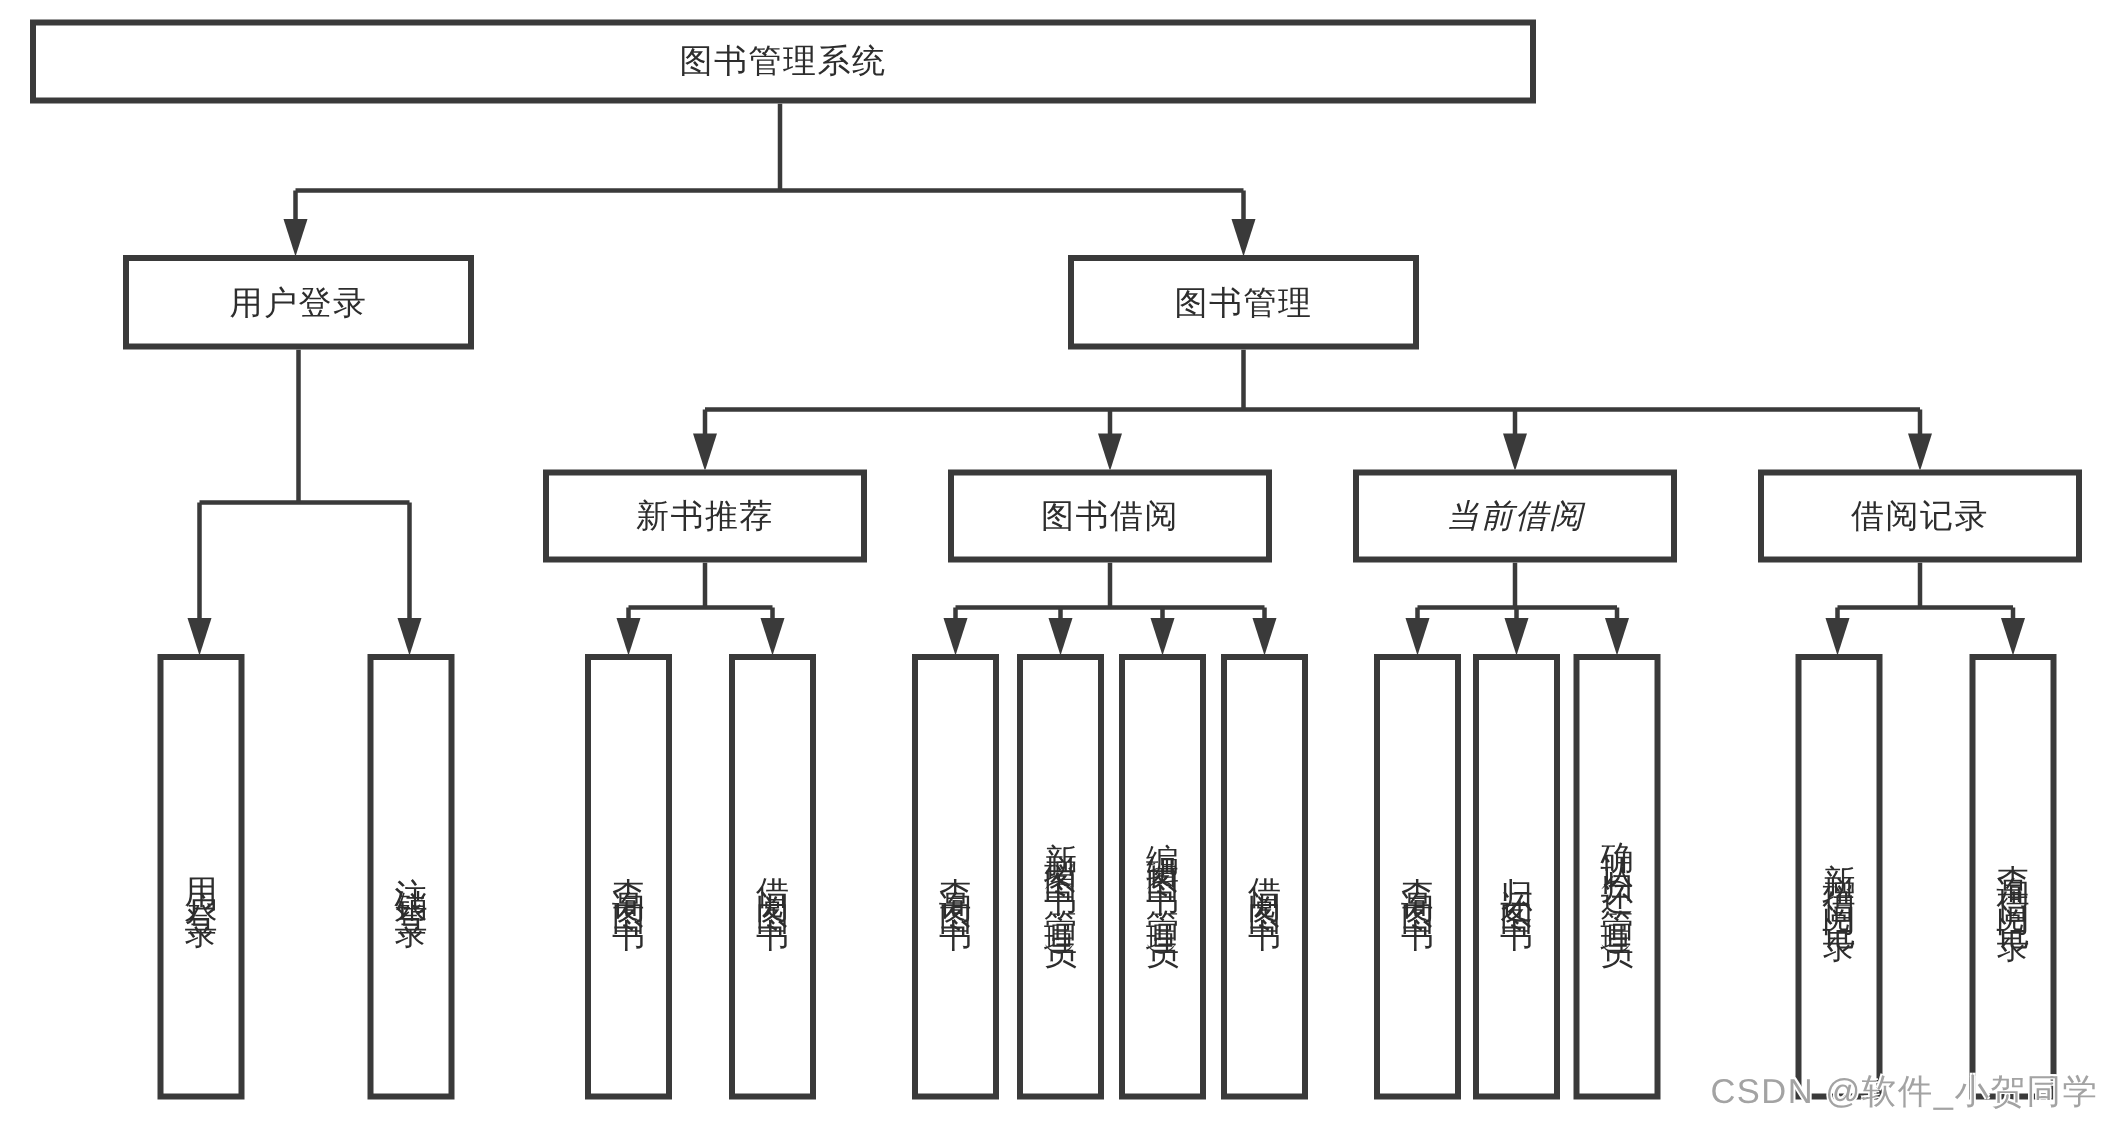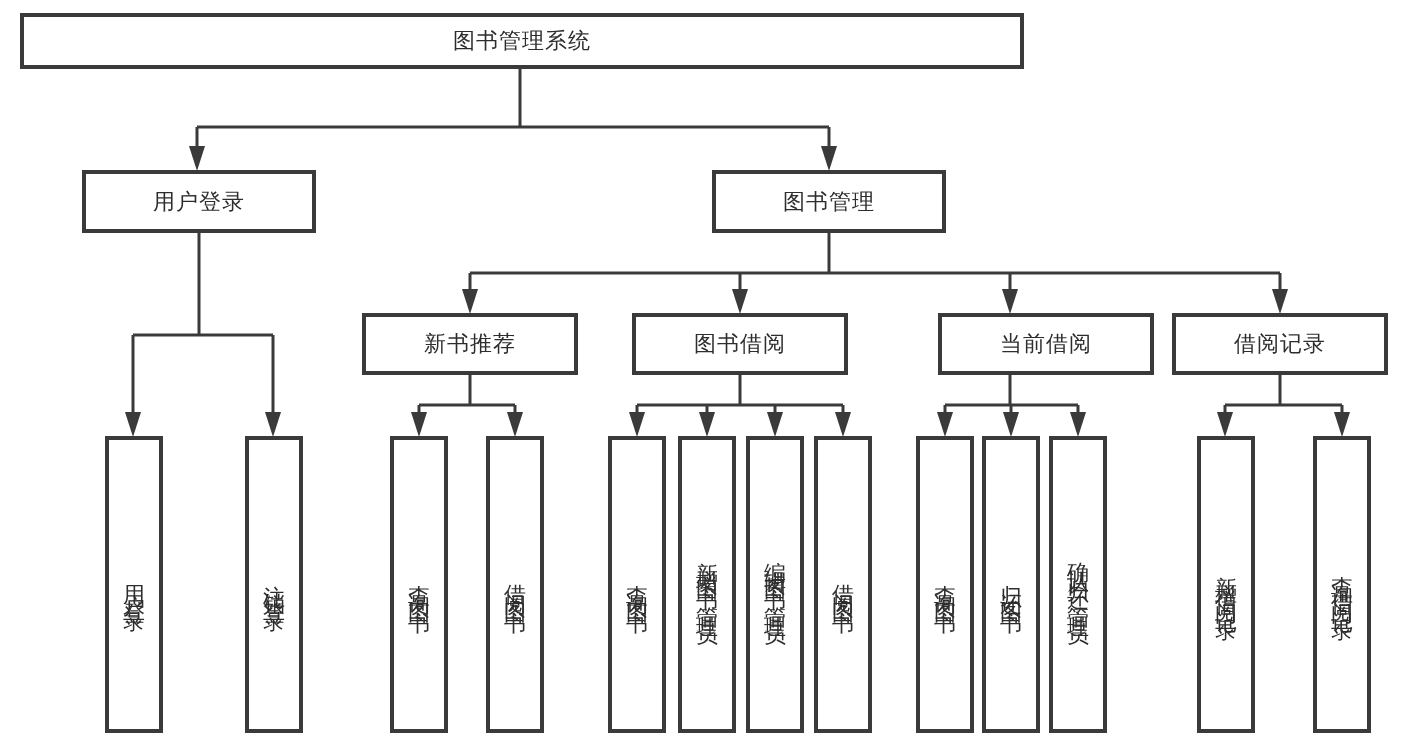--- a/index.html
+++ b/index.html
@@ -37,21 +37,21 @@
   }
   
   .n-root { left: 20px; top: 13px; width: 1004px; height: 56px; }
   
   .n-l1a { left: 82px;  top: 170px; width: 234px; height: 63px; }
   .n-l1b { left: 712px; top: 170px; width: 234px; height: 63px; }
   
   .n-l2  { top: 313px; width: 216px; height: 62px; }
   .n-l2a { left: 362px; align-items: center; }
   .n-l2b { left: 632px; text-align: center; }
-  .n-l2c { left: 938px; }
+  .n-l2c { left: 902px; font-style: italic; }
   .n-l2d { left: 1172px; }
   
   .leaf { top: 436px; width: 58px; height: 297px; }
   .leaf .vtxt {
     writing-mode: vertical-lr;
     text-orientation: mixed;
     letter-spacing: 9px;
     font-size: 22px;
     line-height: 1;
   }
@@ -182,14 +182,15 @@
     <span class="vtxt">确认归还（管理员）</span>
   </div>
 
   <div class="box leaf lfE1">
     <span class="vtxt">新增借阅记录</span>
   </div>
   <div class="box leaf lfE2">
     <span class="vtxt">查询借阅记录</span>
   </div>
 
+  <div class="watermark">CSDN @软件_小贺同学</div>
 
 </div>
 
 </body></html>

